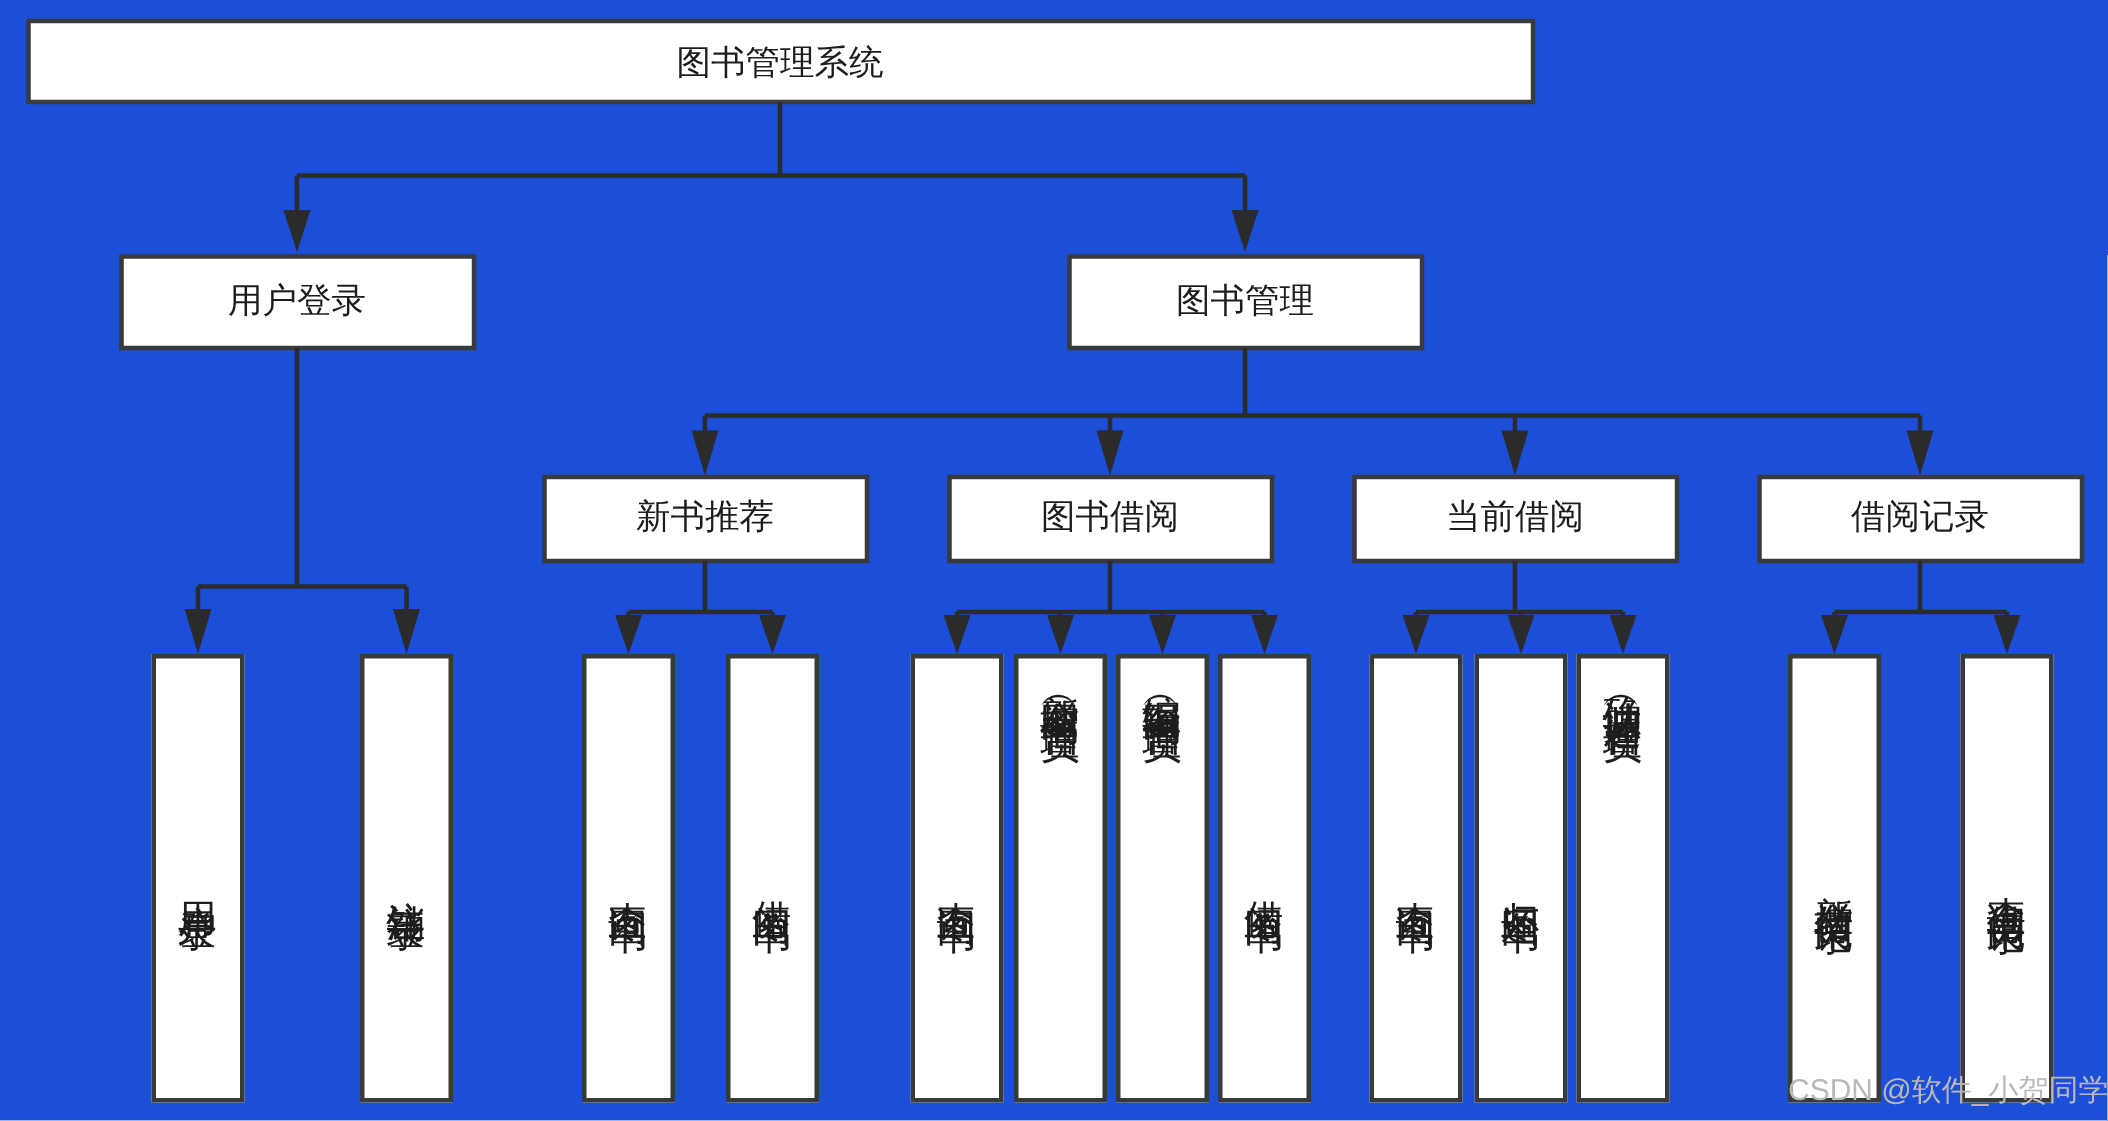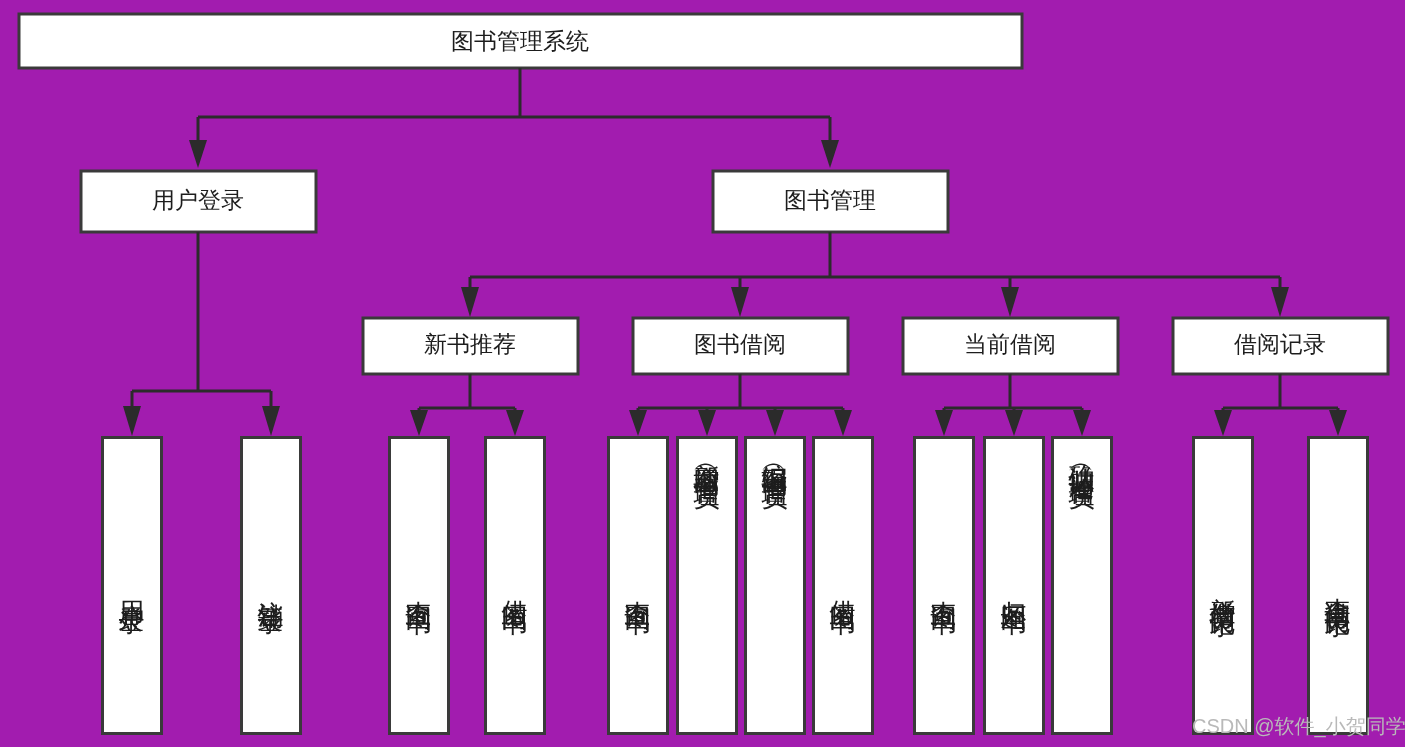--- a/index.html
+++ b/index.html
@@ -8,21 +8,21 @@
     padding: 0;
     background: #ffffff;
   }
   body {
     font-family: "Liberation Sans", "DejaVu Sans", sans-serif;
   }
   #diagram-root {
     position: relative;
     width: 1405px;
     height: 747px;
-    background: #a21caf;
+    background: #1d4ed8;
     overflow: hidden;
   }
   svg.diagram-canvas {
     position: absolute;
     top: 0;
     left: 0;
     width: 1405px;
     height: 747px;
   }
   .node-rect {

